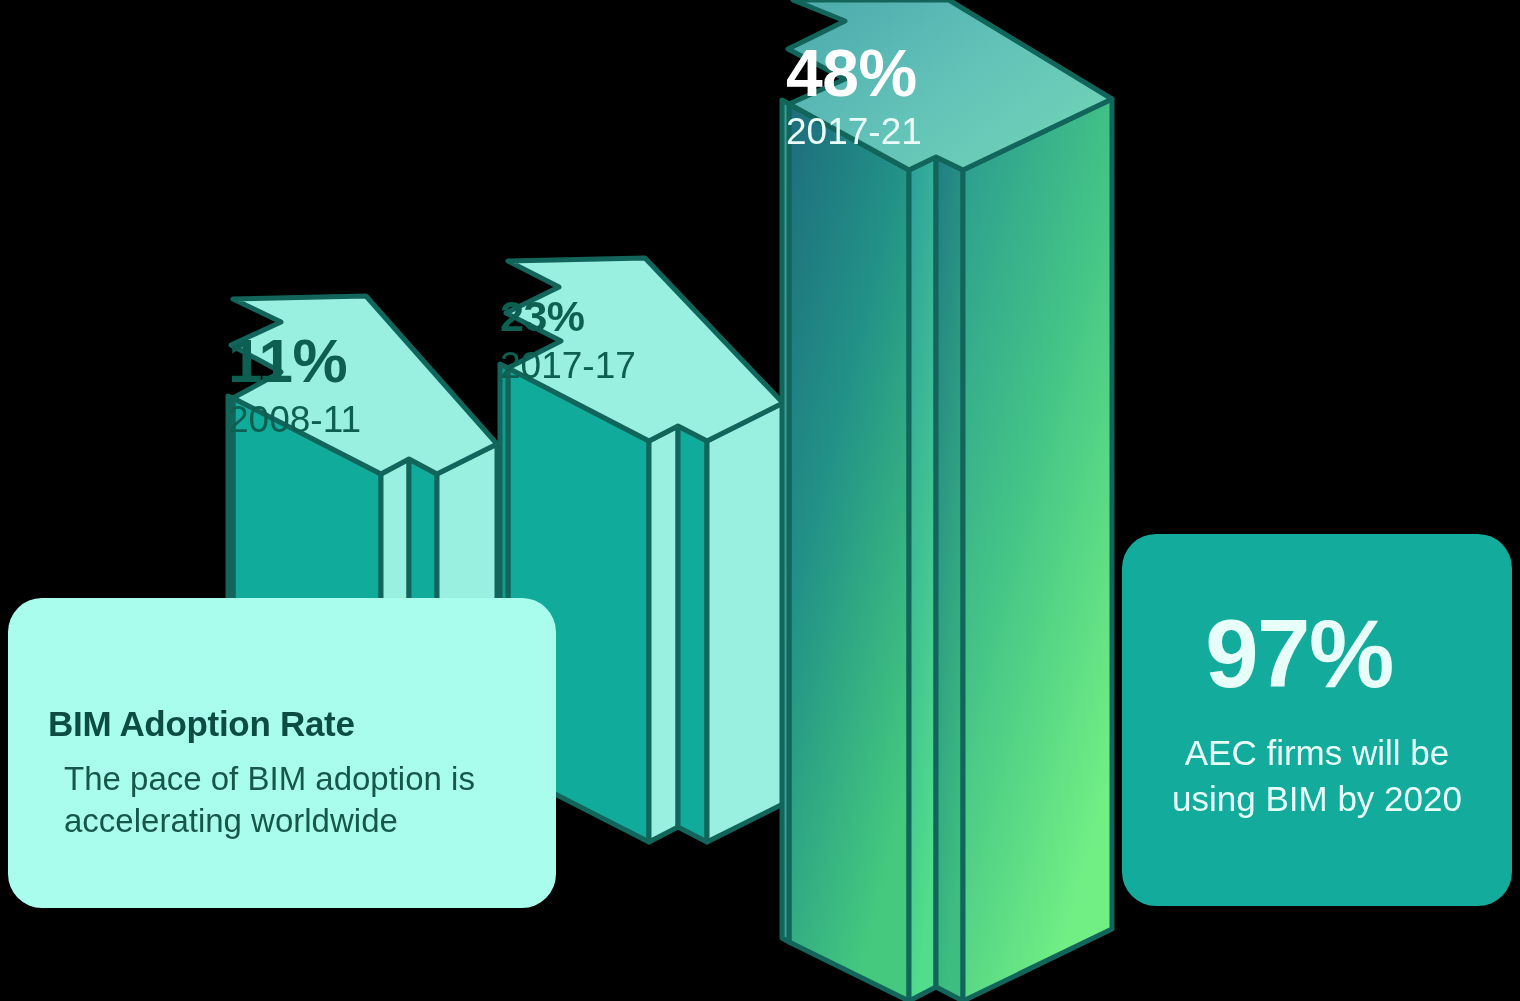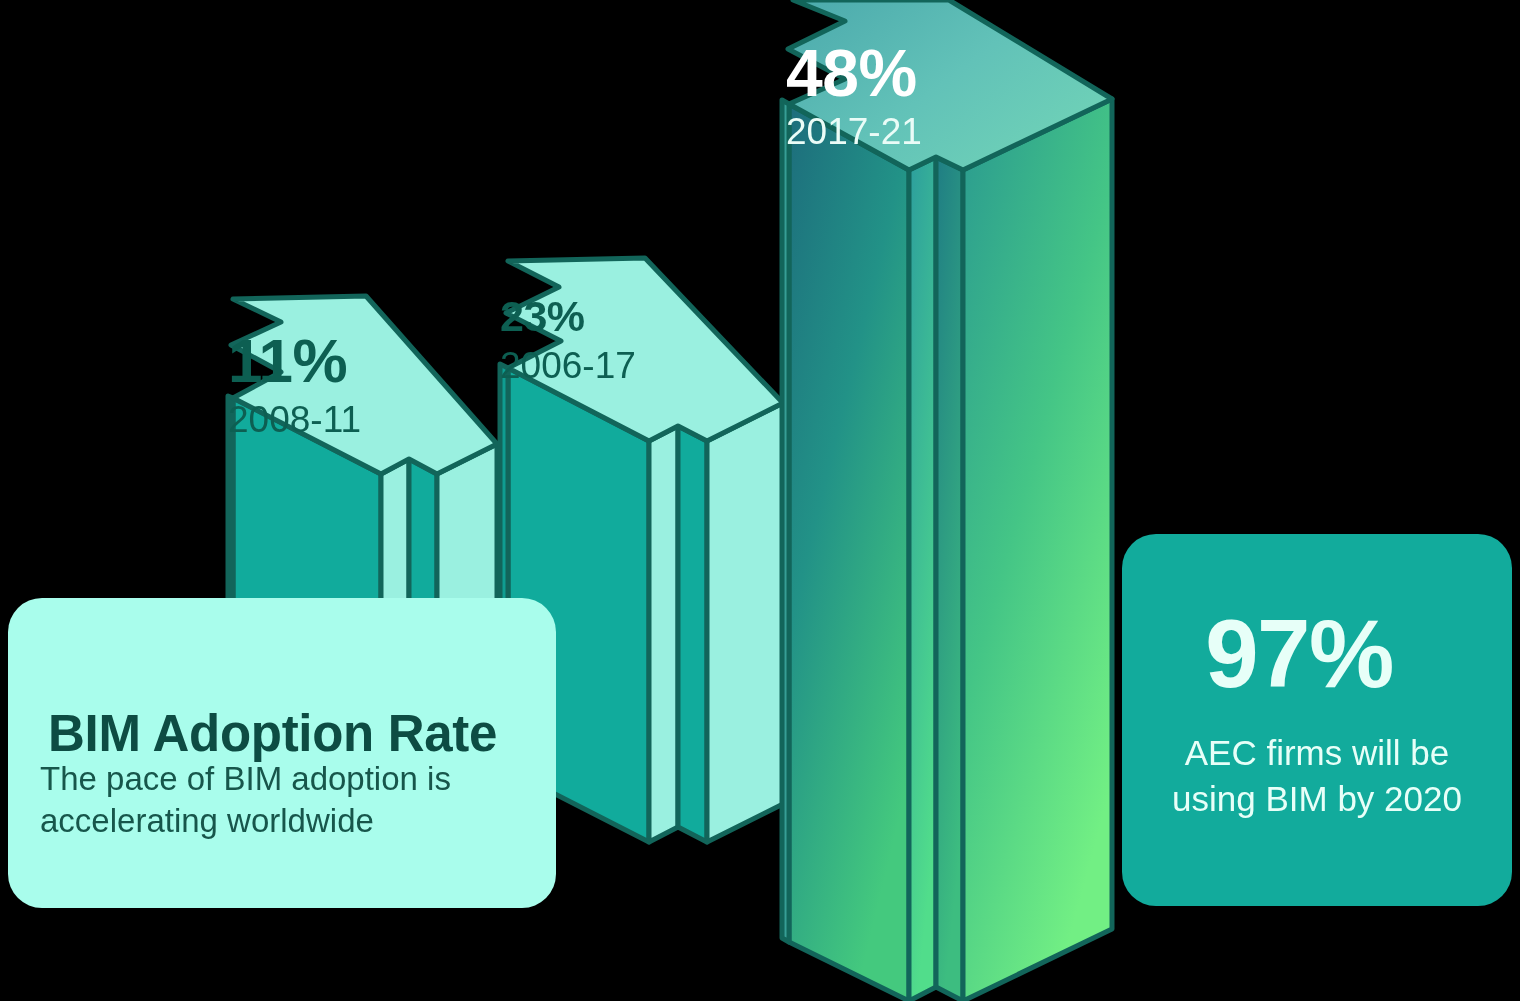--- a/index.html
+++ b/index.html
@@ -28,24 +28,24 @@
   #lbl3 .pct{font-size:66px;color:#ffffff;}
   #lbl3 .rng{font-size:37px;color:#eafcf7;margin-top:7px;}
 
   
   #info-card{
     position:absolute;left:8px;top:598px;width:548px;height:310px;
     background:#a9fdec;border-radius:34px;
   }
   #info-card .title{
     position:absolute;left:40px;top:106px;
-    font-size:51px;font-weight:700;color:#0d4c43;letter-spacing:-0.3px;
+    font-size:35px;font-weight:700;color:#0d4c43;letter-spacing:-0.3px;
   }
   #info-card .sub{
-    position:absolute;left:32px;top:160px;width:480px;
+    position:absolute;left:56px;top:160px;width:480px;
     font-size:33px;line-height:1.28;color:#17564b;
   }
 
   
   #stat-card{
     position:absolute;left:1122px;top:534px;width:390px;height:372px;
     background:#12ab9c;border-radius:34px;
   }
   #stat-card .big{
     position:absolute;left:0;top:72px;width:354px;text-align:center;
@@ -131,21 +131,21 @@
     </g>
   </svg>
 
   <div class="lbl" id="lbl1">
     <span class="pct">11%</span>
     <span class="rng">2008-11</span>
   </div>
 
   <div class="lbl" id="lbl2">
     <span class="pct">23%</span>
-    <span class="rng">2006-17</span>
+    <span class="rng">2017-17</span>
   </div>
 
   <div class="lbl" id="lbl3">
     <span class="pct">48%</span>
     <span class="rng">2017-21</span>
   </div>
 
   <div id="info-card">
     <div class="title">BIM Adoption Rate</div>
     <div class="sub">

